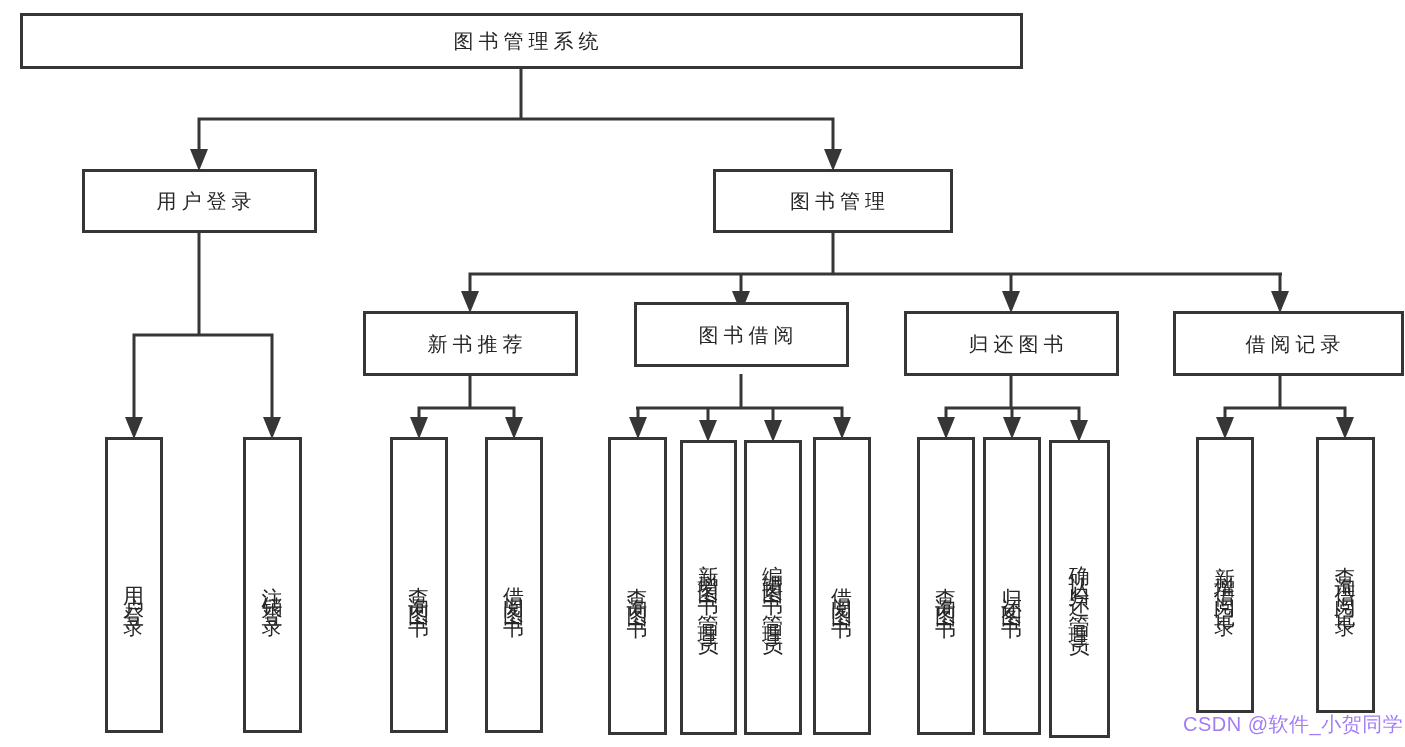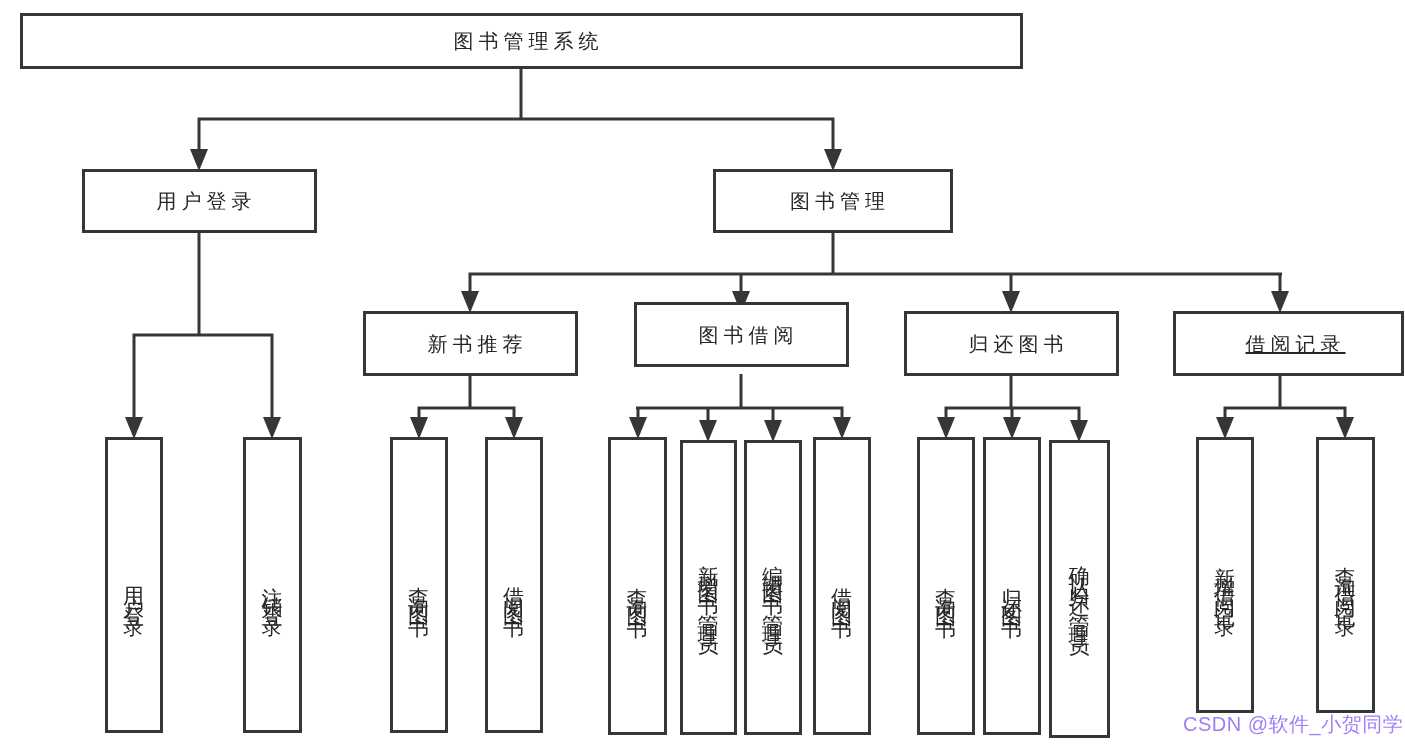--- a/index.html
+++ b/index.html
@@ -60,21 +60,21 @@
 
   
   .n-root   { left: 20px;   top: 13px;  width: 1003px; height: 56px; }
 
   .n-l2a    { left: 82px;   top: 169px; width: 235px;  height: 64px; }
   .n-l2b    { left: 713px;  top: 169px; width: 240px;  height: 64px; }
 
   .n-l3a    { left: 363px;  top: 311px; width: 215px;  height: 65px; }
   .n-l3b    { left: 634px;  top: 302px; width: 215px;  height: 65px; }
   .n-l3c    { left: 904px;  top: 311px; width: 215px;  height: 65px; }
-  .n-l3d    { left: 1173px; top: 311px; width: 231px;  height: 65px; text-decoration: underline; }
+  .n-l3d    { left: 1173px; top: 311px; width: 231px;  height: 65px; }
 
   .n-g1a    { left: 105px;  top: 437px; width: 58px;  height: 296px; }
   .n-g1b    { left: 243px;  top: 437px; width: 59px;  height: 296px; }
 
   .n-g2a    { left: 390px;  top: 437px; width: 58px;  height: 296px; }
   .n-g2b    { left: 485px;  top: 437px; width: 58px;  height: 296px; }
 
   .n-g3a    { left: 608px;  top: 437px; width: 59px;  height: 298px; }
   .n-g3b    { left: 680px;  top: 440px; width: 57px;  height: 295px; }
   .n-g3c    { left: 744px;  top: 440px; width: 58px;  height: 295px; }

